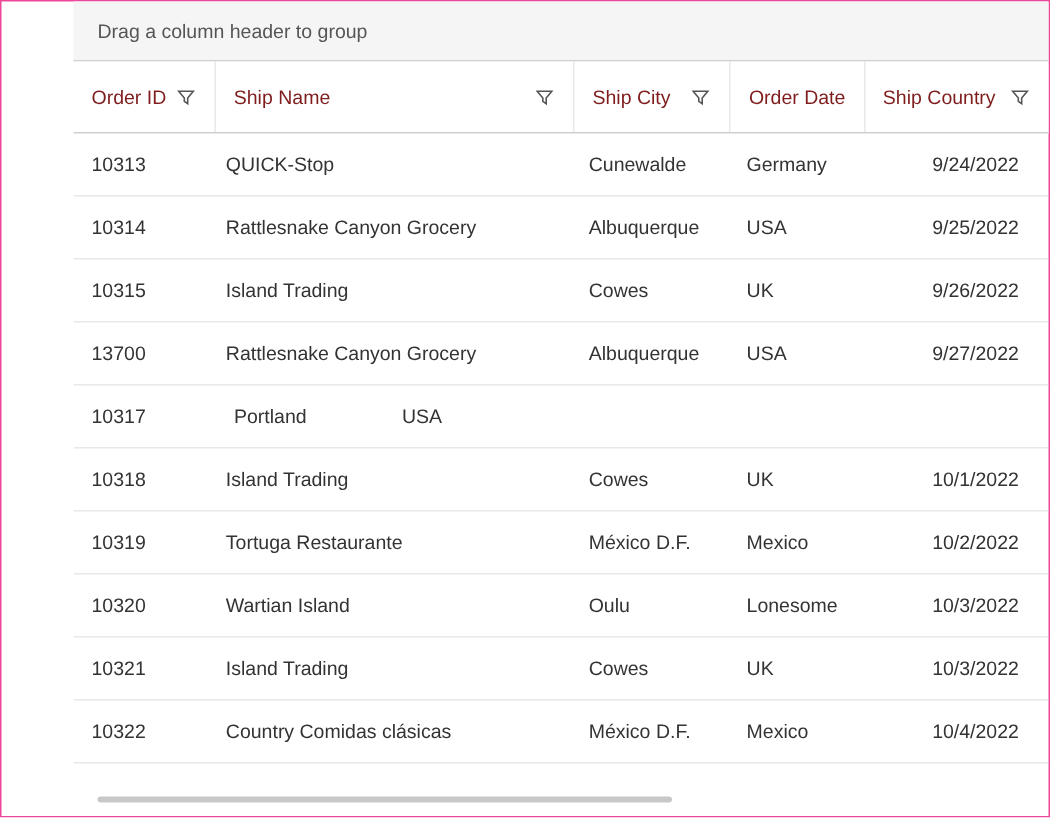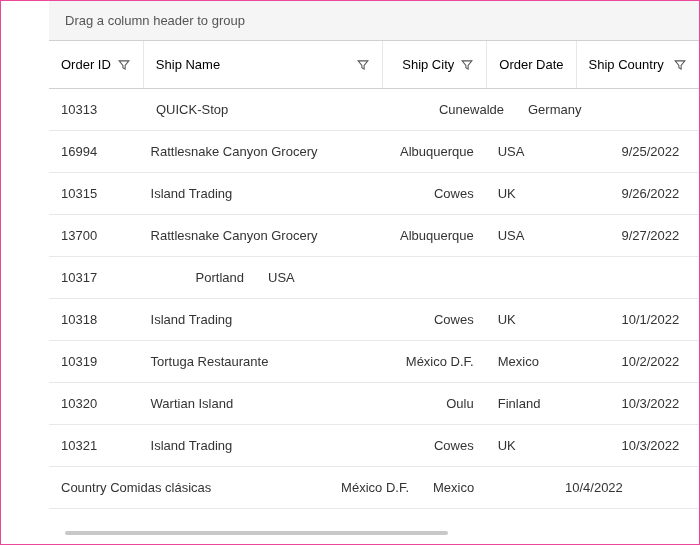--- a/index.html
+++ b/index.html
@@ -37,21 +37,21 @@
       height: 48px;
       align-items: stretch;
     }
     .header-cell {
       display: flex;
       align-items: center;
       justify-content: space-between;
       padding: 0 12px;
       border-right: 1px solid #e8e8e8;
       font-size: 13px;
-      color: #000000;
+      color: #7f1d1d;
       cursor: pointer;
       user-select: none;
     }
     .header-cell:last-child {
       border-right: none;
     }
     .header-label {
       white-space: nowrap;
       overflow: hidden;
       text-overflow: ellipsis;
@@ -88,21 +88,21 @@
       align-items: center;
       padding: 0 12px;
       font-size: 13px;
       color: #333;
       white-space: nowrap;
       overflow: hidden;
       text-overflow: ellipsis;
     }
     .col-order-id { width: 95px; }
     .col-ship-name { width: 260px; }
-    .col-ship-city { width: 112px; justify-content: flex-end; }
+    .col-ship-city { width: 112px; }
     .col-ship-country { width: 132px; }
     .col-order-date { width: 95px; }
     .scrollbar-track {
       height: 10px;
       background: #fff;
       position: relative;
       margin: 2px 16px 6px 16px;
     }
     .scrollbar-thumb {
       position: absolute;
@@ -159,23 +159,24 @@
         </span>
       </div>
     </div>
 
   <div class="body" id="grid-body">
       <div class="data-row">
         <div class="data-cell col-order-id">10313</div>
         <div class="data-cell col-ship-name">QUICK-Stop</div>
         <div class="data-cell col-ship-city">Cunewalde</div>
         <div class="data-cell col-ship-country">Germany</div>
-      </div>
-      <div class="data-row">
-        <div class="data-cell col-order-id">16994</div>
+        <div class="data-cell col-order-date">9/24/2022</div>
+      </div>
+      <div class="data-row">
+        <div class="data-cell col-order-id">10314</div>
         <div class="data-cell col-ship-name">Rattlesnake Canyon Grocery</div>
         <div class="data-cell col-ship-city">Albuquerque</div>
         <div class="data-cell col-ship-country">USA</div>
         <div class="data-cell col-order-date">9/25/2022</div>
       </div>
       <div class="data-row">
         <div class="data-cell col-order-id">10315</div>
         <div class="data-cell col-ship-name">Island Trading</div>
         <div class="data-cell col-ship-city">Cowes</div>
         <div class="data-cell col-ship-country">UK</div>
@@ -204,31 +205,32 @@
         <div class="data-cell col-order-id">10319</div>
         <div class="data-cell col-ship-name">Tortuga Restaurante</div>
         <div class="data-cell col-ship-city">México D.F.</div>
         <div class="data-cell col-ship-country">Mexico</div>
         <div class="data-cell col-order-date">10/2/2022</div>
       </div>
       <div class="data-row">
         <div class="data-cell col-order-id">10320</div>
         <div class="data-cell col-ship-name">Wartian Island</div>
         <div class="data-cell col-ship-city">Oulu</div>
-        <div class="data-cell col-ship-country">Finland</div>
+        <div class="data-cell col-ship-country">Lonesome</div>
         <div class="data-cell col-order-date">10/3/2022</div>
       </div>
       <div class="data-row">
         <div class="data-cell col-order-id">10321</div>
         <div class="data-cell col-ship-name">Island Trading</div>
         <div class="data-cell col-ship-city">Cowes</div>
         <div class="data-cell col-ship-country">UK</div>
         <div class="data-cell col-order-date">10/3/2022</div>
       </div>
       <div class="data-row">
+        <div class="data-cell col-order-id">10322</div>
         <div class="data-cell col-ship-name">Country Comidas clásicas</div>
         <div class="data-cell col-ship-city">México D.F.</div>
         <div class="data-cell col-ship-country">Mexico</div>
         <div class="data-cell col-order-date">10/4/2022</div>
       </div>
     </div>
 
   <div class="scrollbar-track">
     <div class="scrollbar-thumb"></div>
   </div>

